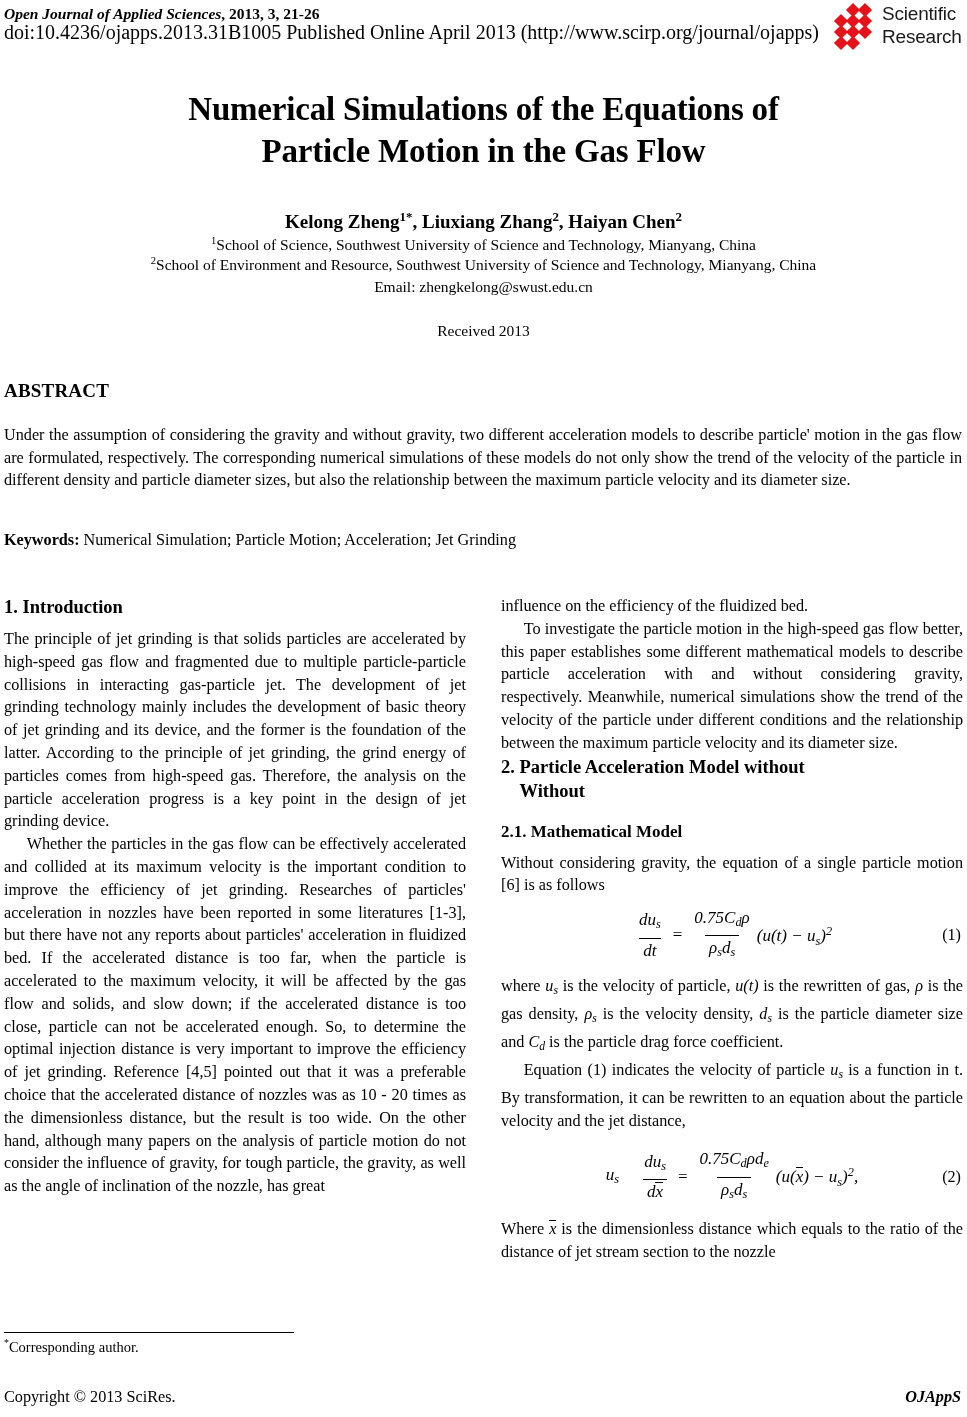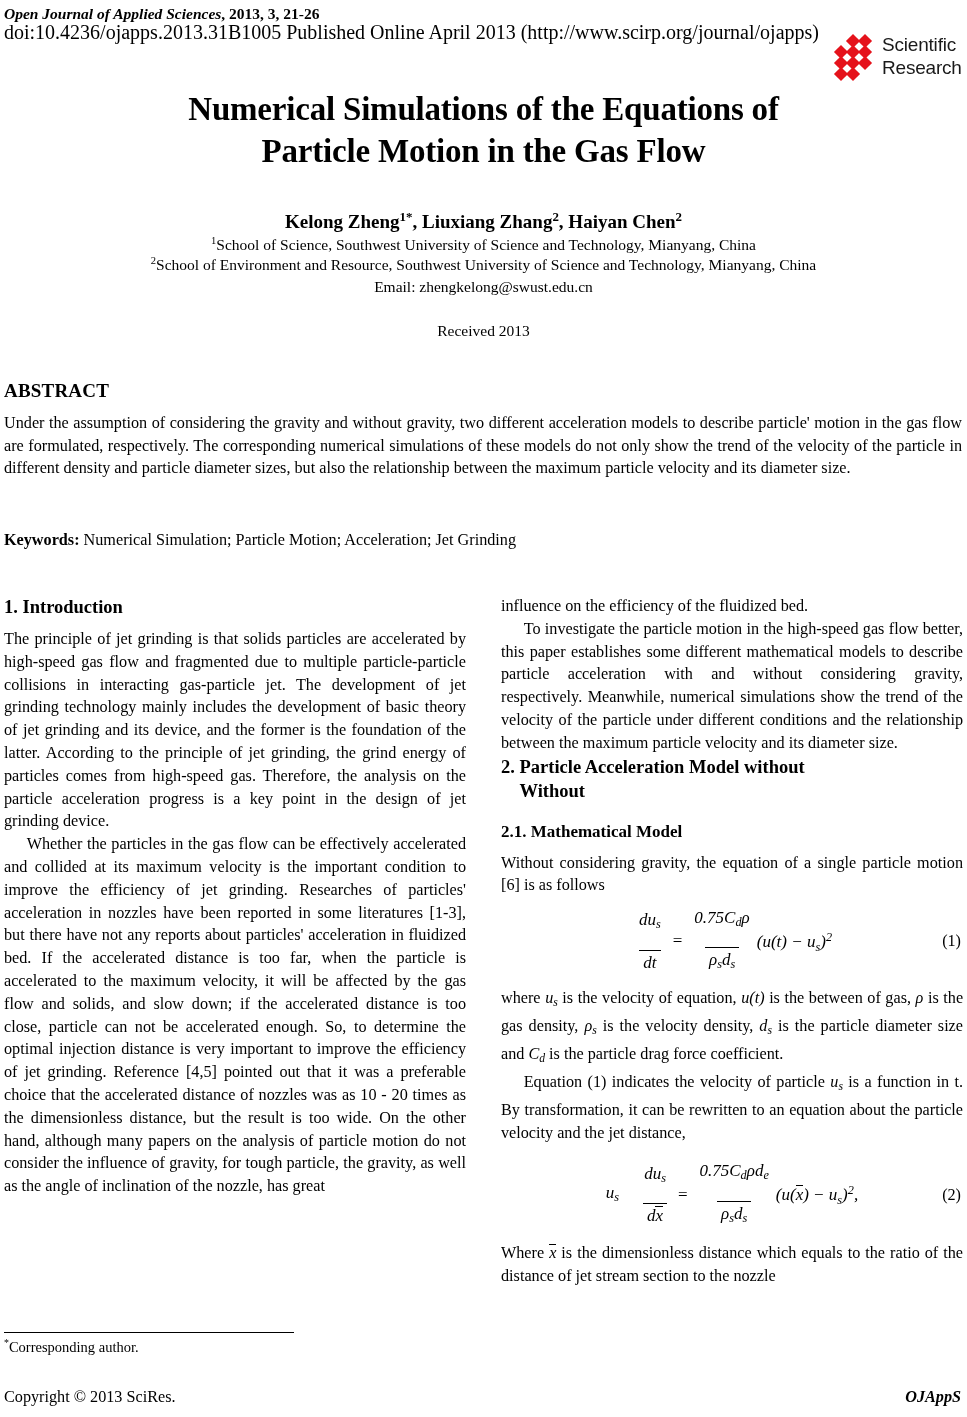--- a/index.html
+++ b/index.html
@@ -47,21 +47,20 @@
     line-height: 19px;
     white-space: nowrap;
   }
 
   .logo {
     position: absolute;
     right: 6px;
     top: 2px;
     width: 135px;
     height: 50px;
-    margin-top: 31px;
   }
   .logo-mark {
     position: absolute;
     left: 8px;
     top: 4px;
     width: 44px;
     height: 42px;
   }
   .dia {
     position: absolute;
@@ -133,21 +132,21 @@
     position: absolute;
     left: 4px;
     top: 380px;
     font-size: 19px;
     font-weight: bold;
     letter-spacing: 0.2px;
   }
   .abstract-body {
     position: absolute;
     left: 4px;
-    top: 412px;
+    top: 424px;
     width: 958px;
     font-size: 16.2px;
     line-height: 22.6px;
     text-align: justify;
   }
   .keywords {
     position: absolute;
     left: 4px;
     top: 529px;
     width: 958px;
@@ -211,21 +210,20 @@
     position: absolute;
     right: 2px;
     font-size: 16.2px;
   }
   .frac {
     display: inline-flex;
     flex-direction: column;
     align-items: center;
     vertical-align: middle;
     margin: 0 3px;
-    gap: 12px;
   }
   .frac .num { padding: 0 4px 1px 4px; }
   .frac .den { padding: 1px 4px 0 4px; border-top: 1.2px solid #000; }
   .it { font-style: italic; }
   .sb { font-size: 0.72em; vertical-align: -0.28em; font-style: italic; }
   .sp { font-size: 0.72em; vertical-align: 0.5em; }
   .ovl { border-top: 1.2px solid #000; padding-top: 0px; display:inline-block; line-height: 1em;}
 
   
   .footnote-rule {
@@ -343,23 +341,23 @@
           <span class="den"><span class="it">ρ</span><span class="sb">s</span><span class="it">d</span><span class="sb">s</span></span>
         </span>
         <span class="it"><span>(u(t) − u</span><span class="sb">s</span><span>)</span><span class="sp">2</span></span>
       </span>
       <span class="eq-num">(1)</span>
     </div>
 
     <p class="cont">
       <span>where</span>
       <span class="it"><span>u</span><span class="sb">s</span></span>
-      <span>is the velocity of equation,</span>
+      <span>is the velocity of particle,</span>
       <span class="it">u(t)</span>
-      <span>is the between of gas,</span>
+      <span>is the rewritten of gas,</span>
       <span class="it">ρ</span>
       <span>is the gas density,</span>
       <span class="it"><span>ρ</span><span class="sb">s</span></span>
       <span>is the velocity density,</span>
       <span class="it"><span>d</span><span class="sb">s</span></span>
       <span>is the particle diameter size and</span>
       <span class="it"><span>C</span><span class="sb">d</span></span>
       <span>is the particle drag force coefficient.</span>
     </p>
 

